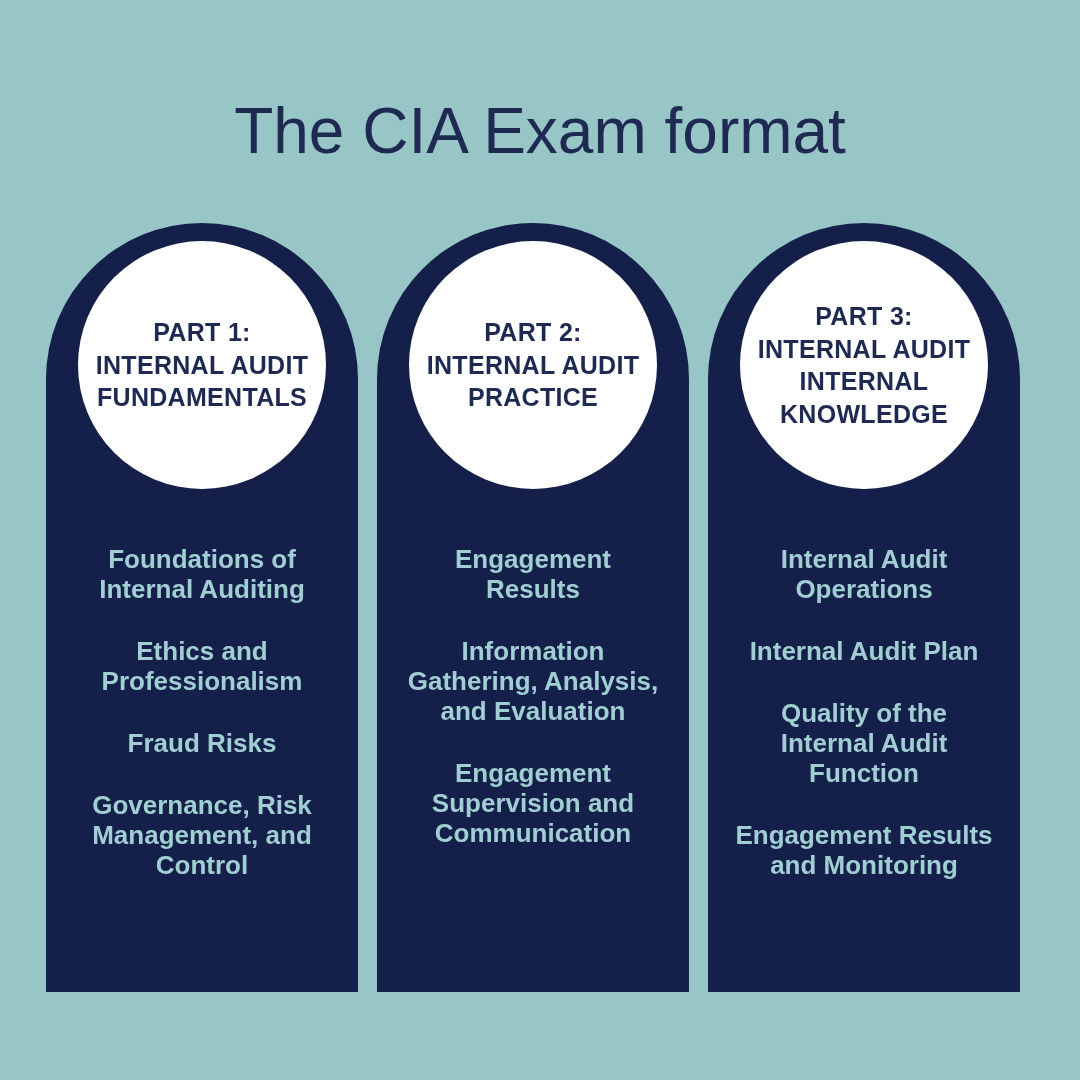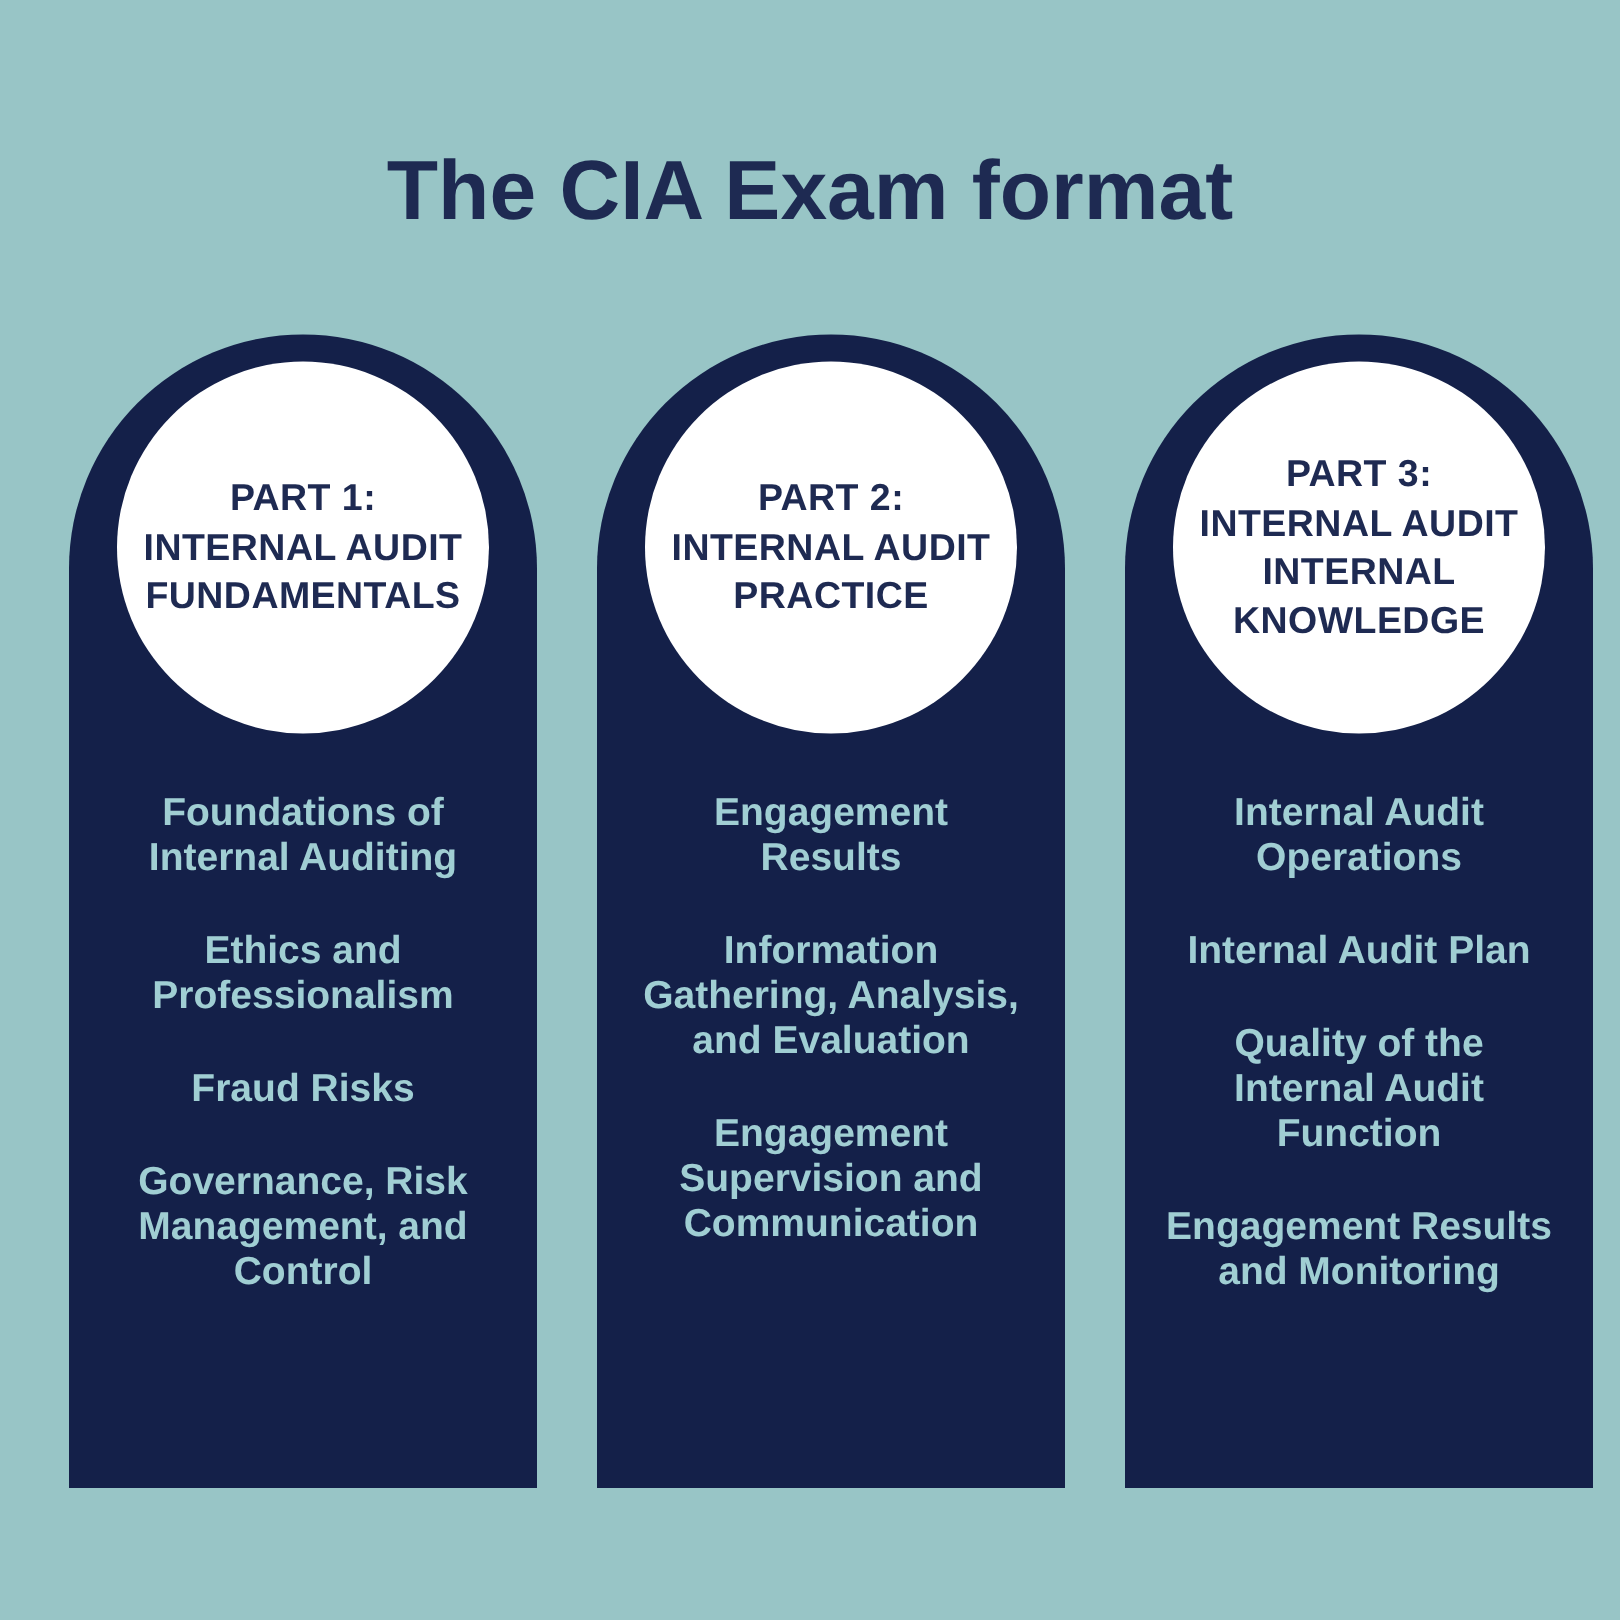--- a/index.html
+++ b/index.html
@@ -11,31 +11,31 @@
     background: #98c5c6;
     font-family: "Liberation Sans", sans-serif;
   }
   .title {
     position: absolute;
     top: 94px;
     left: 0;
     width: 1080px;
     margin: 0;
     text-align: center;
-    font-size: 56px;
-    font-weight: bold;
+    font-size: 64px;
+    font-weight: normal;
     color: #1e2a52;
     letter-spacing: 0;
   }
   .columns {
     position: absolute;
     top: 223px;
     left: 46px;
     display: flex;
-    gap: 40px;
+    gap: 19px;
   }
   .column {
     width: 312px;
     height: 769px;
     background: #142049;
     border-radius: 156px 156px 0 0;
     display: flex;
     flex-direction: column;
     align-items: center;
     box-sizing: border-box;
@@ -54,21 +54,21 @@
   .circle-text {
     font-size: 25px;
     font-weight: bold;
     color: #1e2a52;
     line-height: 1.3;
     letter-spacing: 0.3px;
     text-align: center;
   }
   .circle-text span { display: block; white-space: nowrap; }
   .items {
-    margin-top: 37px;
+    margin-top: 55px;
     width: 100%;
     display: flex;
     flex-direction: column;
     gap: 32px;
   }
   .item {
     font-size: 26px;
     font-weight: bold;
     color: #a0ced3;
     line-height: 30px;

